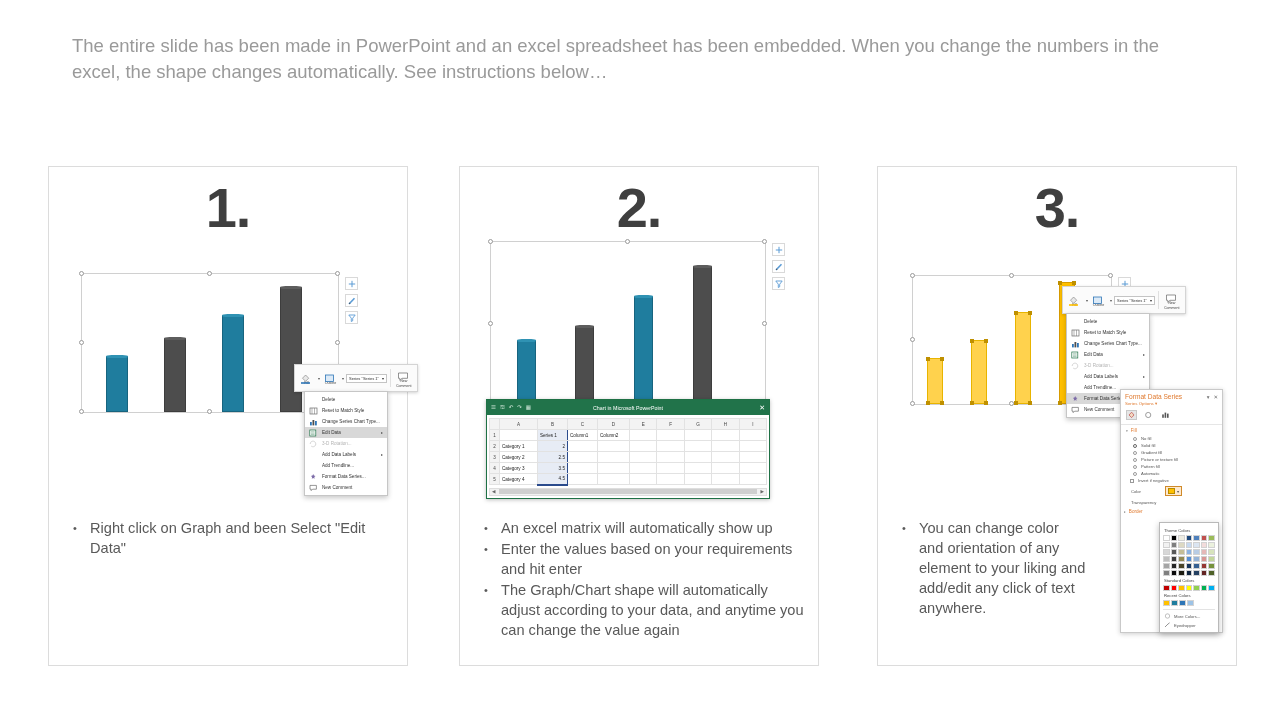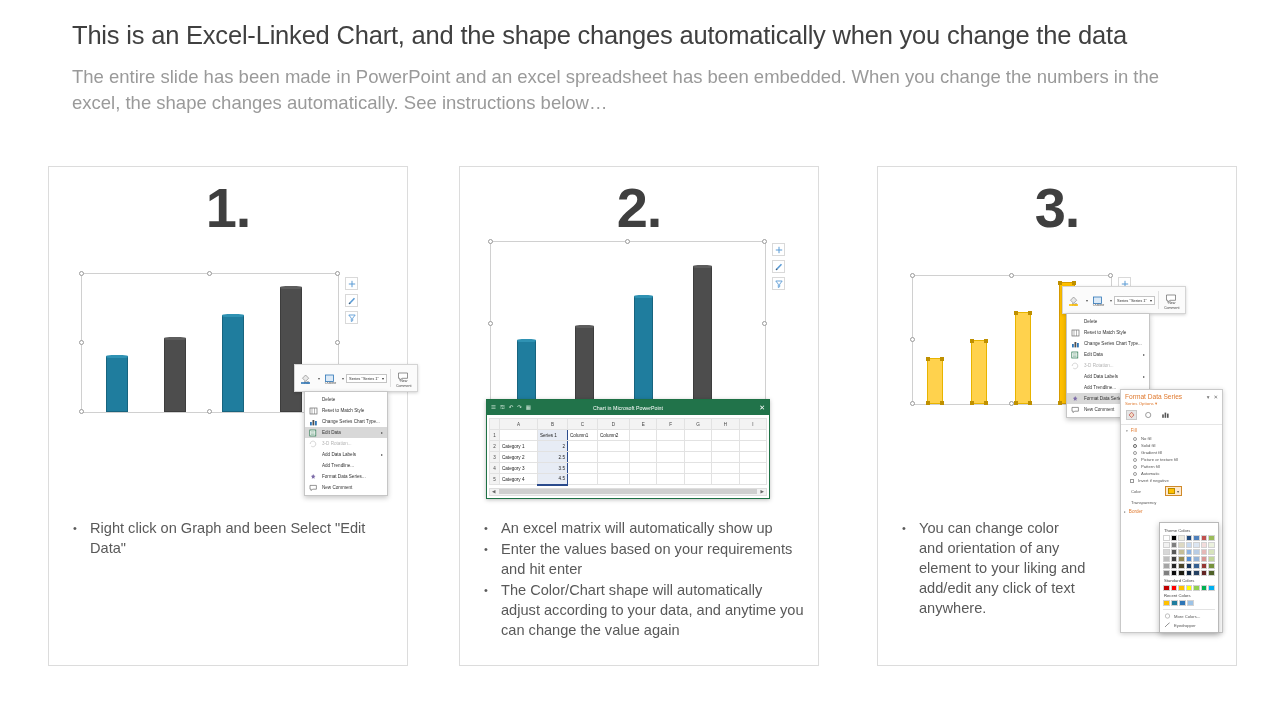--- a/index.html
+++ b/index.html
@@ -183,21 +183,20 @@
   .cp-row { display: flex; gap: 1px; }
   .cp-sw { width: 7px; height: 6px; border: 1px solid #d2d2d2; }
   .cp-grid { display: flex; flex-direction: column; gap: 1px; }
   .cp-item { display: flex; align-items: center; font-size: 4.2px; color: #555; padding: 2px 1px 0 1px; gap: 3px; }
   .cp-sep { height: 1px; background: #e3e3e3; margin: 3px 0 1px 0; }
 </style>
 </head>
 <body>
 
 <div class="slide-header">
-  <div class="slide-title">This is an Excel-Linked Chart, and the shape changes automatically when you change the data</div>
   <div class="slide-subtitle">The entire slide has been made in PowerPoint and an excel spreadsheet has been embedded. When you change the numbers in the excel, the shape changes automatically. See instructions below…</div>
 </div>
 
 <div class="panels">
 
   <div class="panel panel-1">
     <div class="panel-num">1.</div>
 
     <div class="chart-wrap" style="left:22px; top:98px; width:290px; height:160px;">
       <div class="chart-frame" style="left:10px; top:8px; width:258px; height:140px;">
@@ -507,21 +506,21 @@
       <div class="bullet">
         <div class="dot">•</div>
         <div class="txt">An excel matrix will automatically show up</div>
       </div>
       <div class="bullet">
         <div class="dot">•</div>
         <div class="txt">Enter the values based on your requirements and hit enter</div>
       </div>
       <div class="bullet">
         <div class="dot">•</div>
-        <div class="txt">The Color/Chart shape will automatically adjust according to your data, and anytime you can change the value again</div>
+        <div class="txt">The Graph/Chart shape will automatically adjust according to your data, and anytime you can change the value again</div>
       </div>
     </div>
   </div>
 
   <div class="panel panel-3">
     <div class="panel-num">3.</div>
 
     <div class="chart-wrap" style="left:28px; top:100px; width:300px; height:150px;">
       <div class="chart-frame" style="left:6px; top:8px; width:200px; height:130px;">
         <div class="plot">

